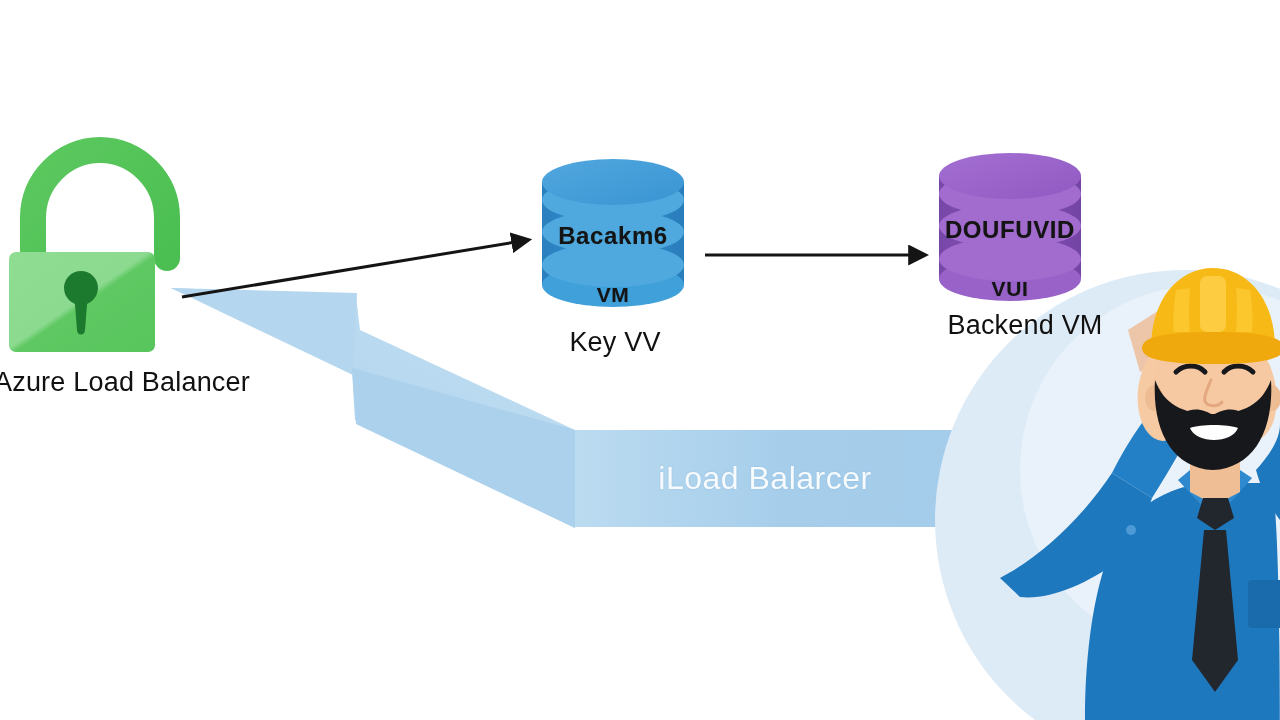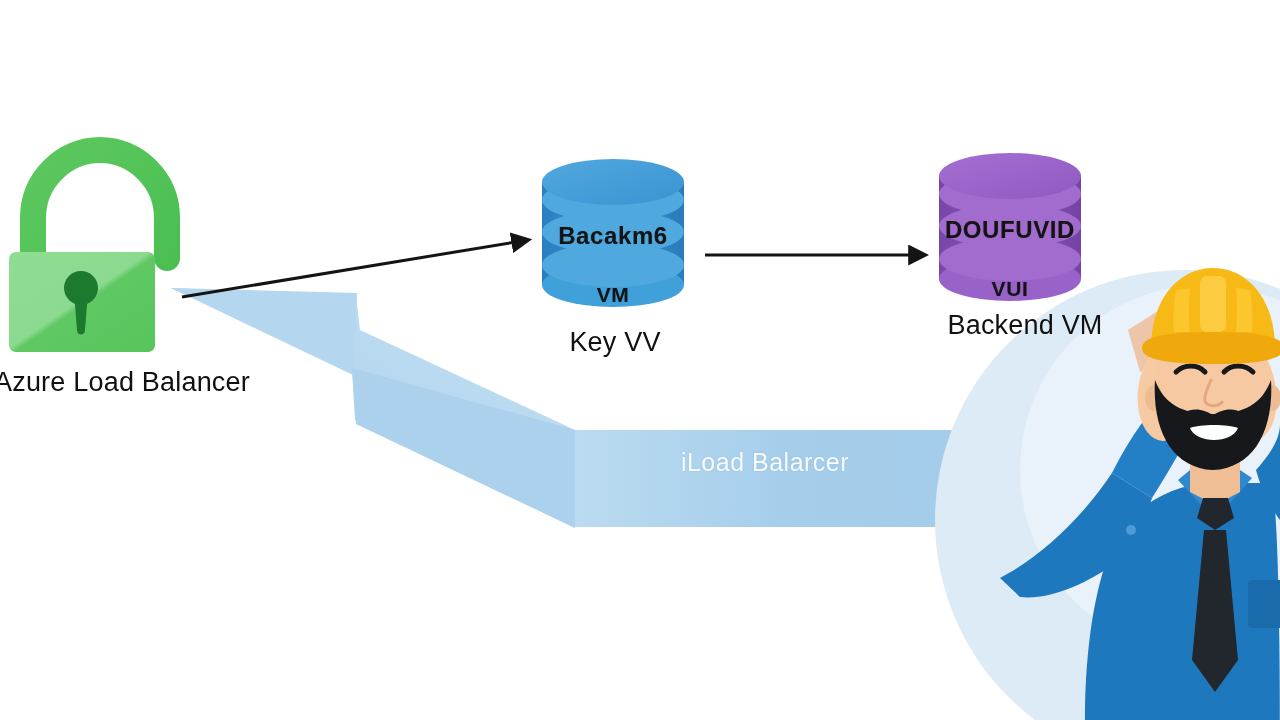--- a/index.html
+++ b/index.html
@@ -74,25 +74,25 @@
     pointer-events: none;
     text-shadow: 0 0 1px rgba(0,0,0,.25);
   }
   .cyl-text.line1 { top: 70px; }
   .cyl-text.line2 { top: 103px; font-size: 21px; margin-top: 28px; }
 
   
   #arrow-label {
     position: absolute;
     left: 600px;
-    top: 448px;
+    top: 460px;
     width: 330px;
     text-align: center;
     color: #ffffff;
-    font-size: 25px;
+    font-size: 32px;
     font-family: "Liberation Sans", sans-serif;
     font-weight: 400;
     letter-spacing: 0.5px;
     opacity: .92;
     text-shadow: 0 0 2px rgba(120,170,210,.5);
   }
 
   
   .cylinder {
     position: absolute;

